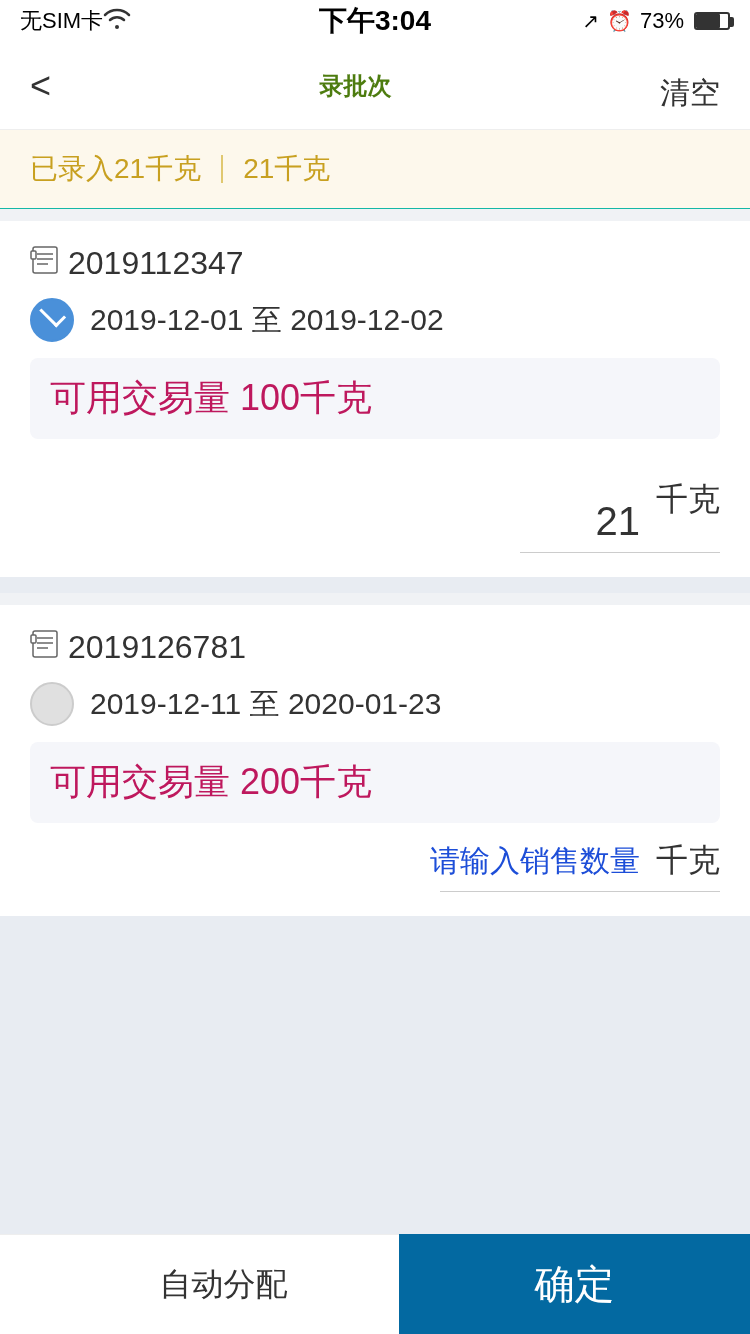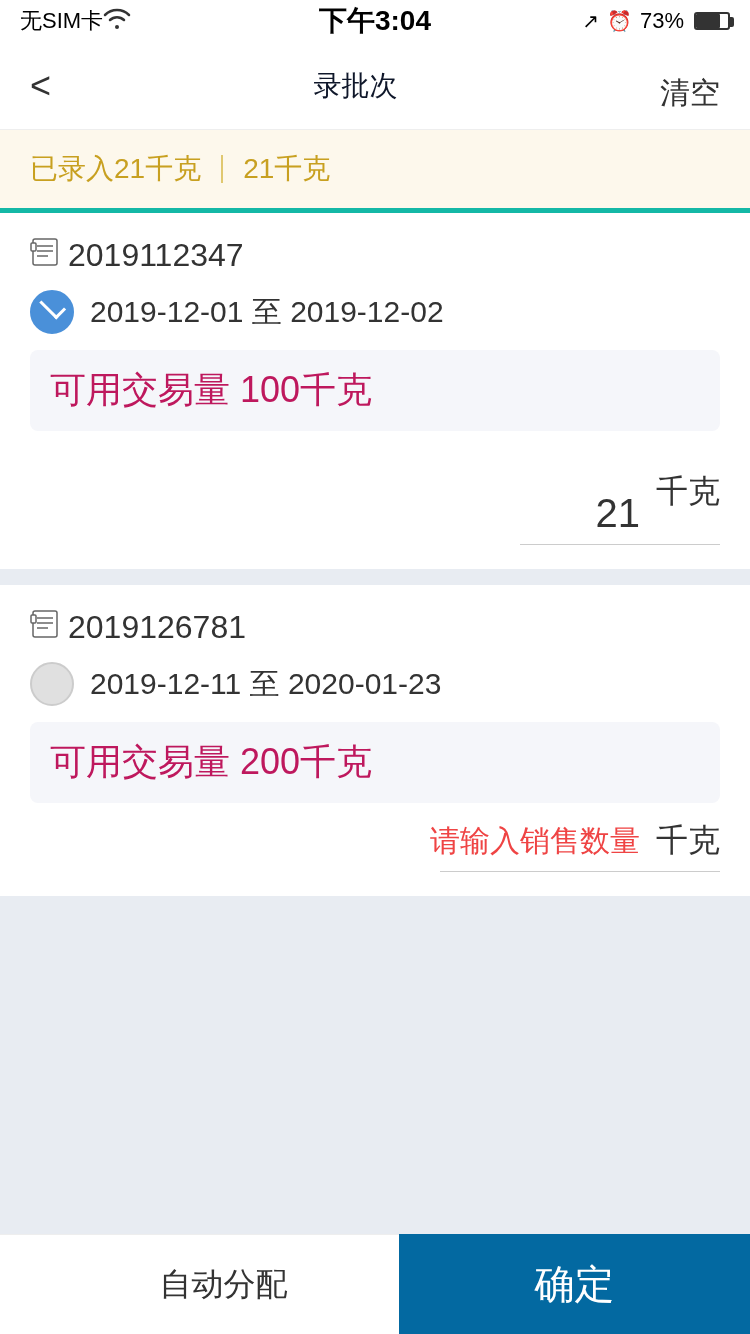--- a/index.html
+++ b/index.html
@@ -54,59 +54,60 @@
       padding: 0 30px;
       border-bottom: 1px solid #eee;
     }
     .nav-back {
       font-size: 36px;
       color: #333;
       cursor: pointer;
       font-weight: 300;
     }
     .nav-title {
-      font-size: 28px;
-      font-weight: 400;
-      color: #0f172a;
+      font-size: 24px;
+      font-weight: 700;
+      color: #4d7c0f;
     }
     .nav-clear {
       font-size: 30px;
       color: #333;
       cursor: pointer;
       margin-top: 15px;
     }
 
     
     .info-banner {
       width: 750px;
       background: #fdf8ec;
       padding: 20px 30px;
       display: flex;
       align-items: center;
       gap: 20px;
-      border-bottom: 5px solid #14b8a6;
+      border-bottom: 1px solid #14b8a6;
     }
     .info-banner-text {
       font-size: 28px;
       color: #c8a020;
     }
     .info-divider {
       width: 2px;
       height: 28px;
       background: #e0c870;
     }
 
     
     .batch-section {
       background: #fff;
       margin-bottom: 0;
     }
     .batch-item {
       background: #fff;
       padding: 24px 30px 0 30px;
+      margin-top: 12px;
     }
     .batch-id-row {
       display: flex;
       align-items: center;
       gap: 8px;
       margin-bottom: 16px;
     }
     .batch-id-icon {
       font-size: 30px;
       color: #333;
@@ -187,21 +188,21 @@
     
     .input-row {
       display: flex;
       align-items: center;
       justify-content: flex-end;
       padding: 16px 30px 0 30px;
       gap: 16px;
     }
     .input-placeholder {
       font-size: 30px;
-      color: #ef4444;
+      color: #1d4ed8;
     }
     .input-unit {
       font-size: 32px;
       color: #333;
     }
     .input-underline {
       width: 280px;
       height: 1px;
       background: #ccc;
       margin: 8px 30px 0 auto;

